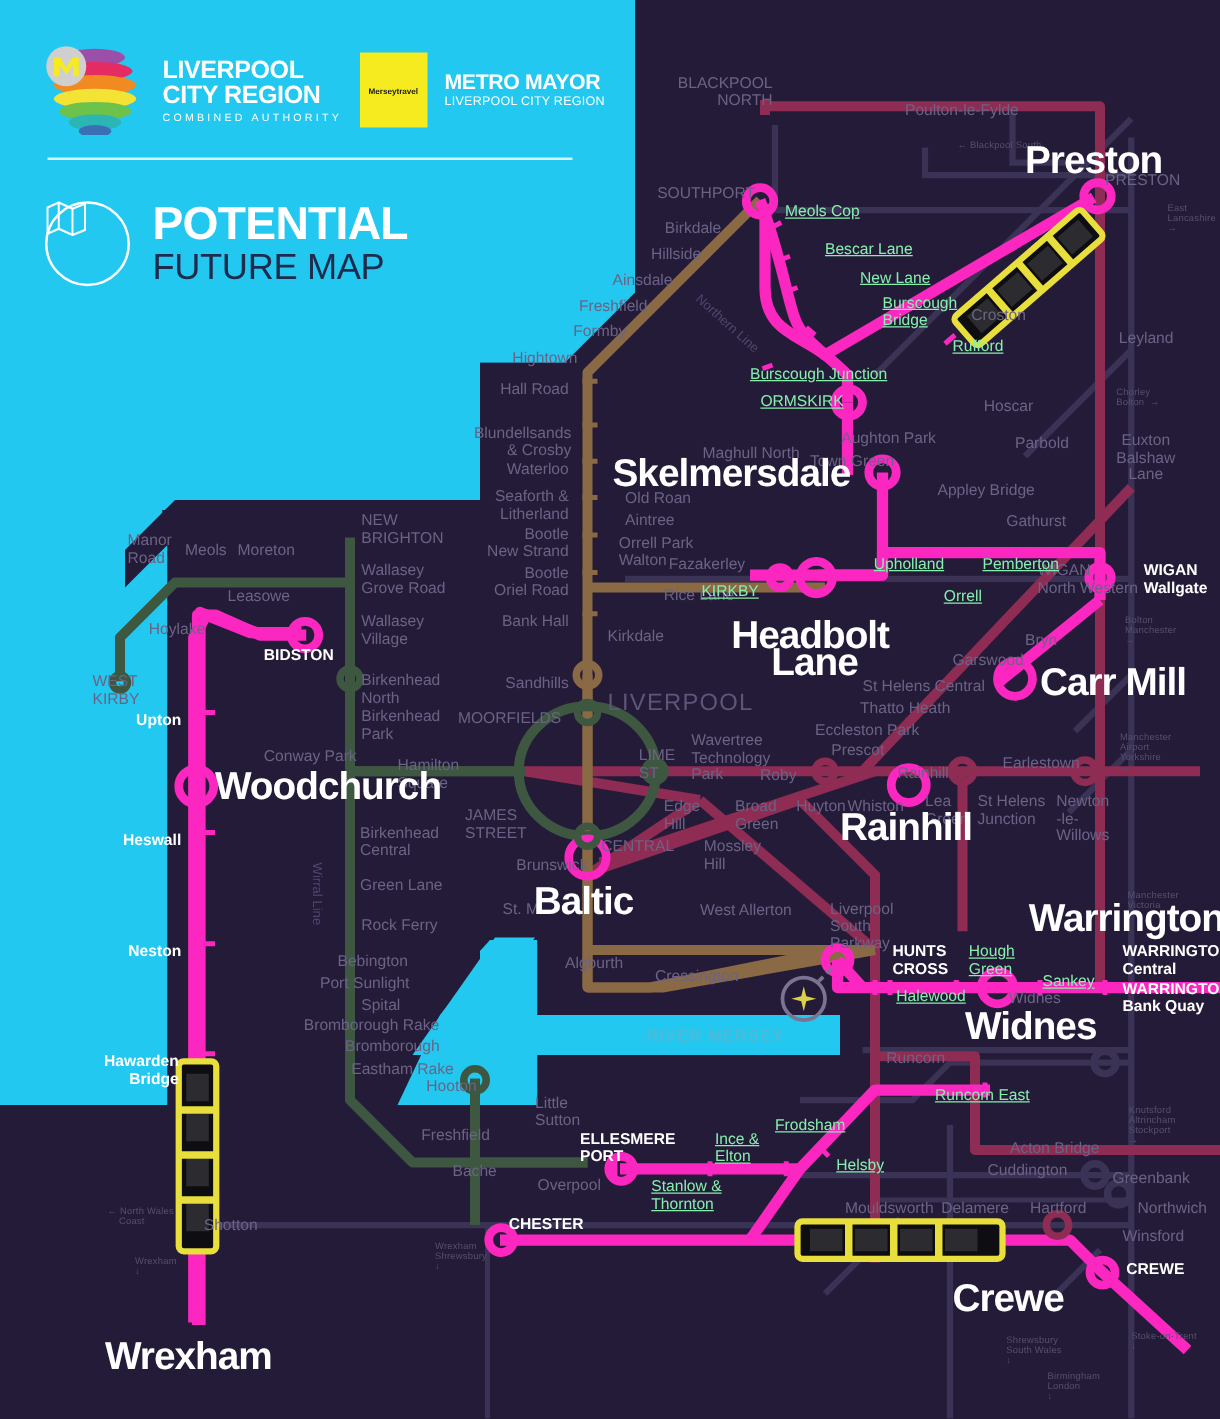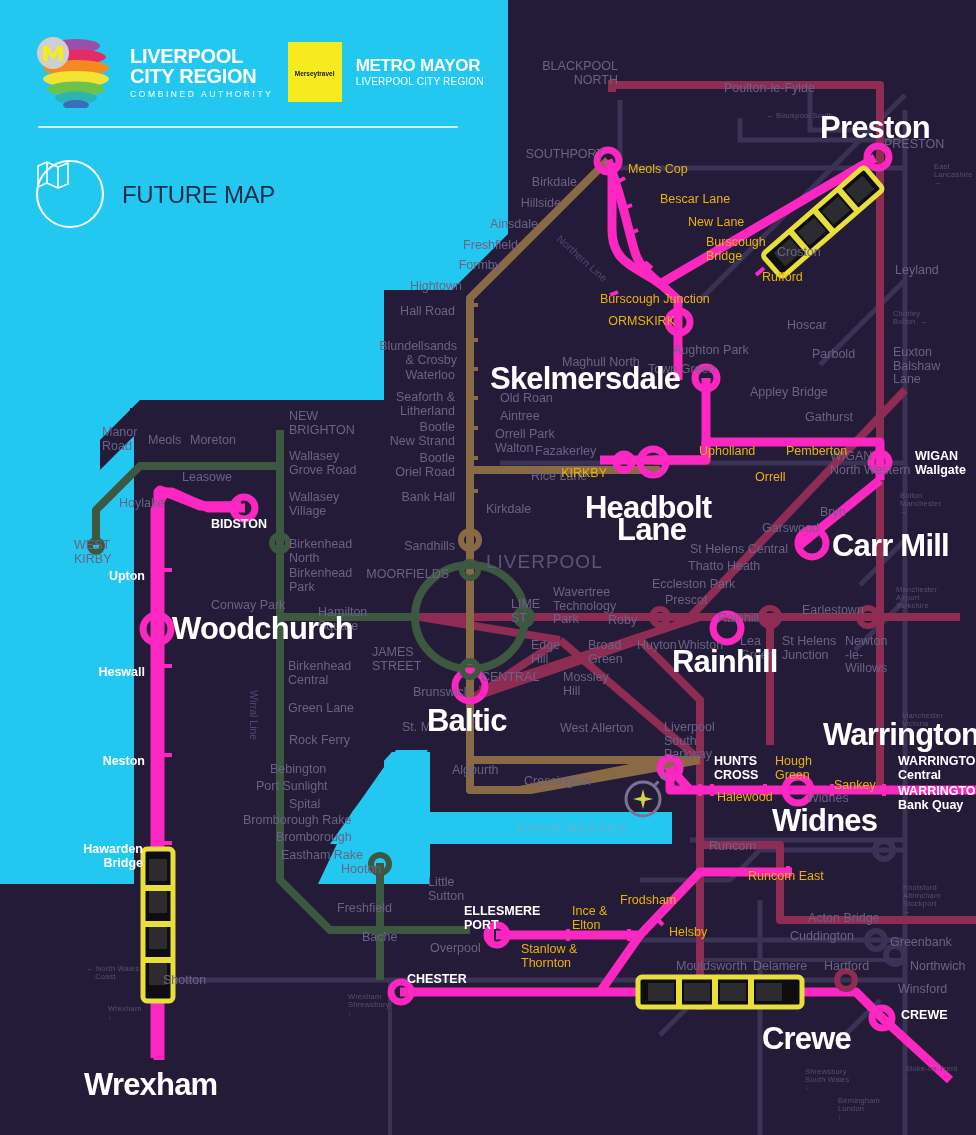--- a/index.html
+++ b/index.html
@@ -17,26 +17,26 @@
   .lcr-txt .l1{font-size:20px;font-weight:bold;letter-spacing:-0.3px;}
   .lcr-txt .l2{font-size:8.5px;letter-spacing:2.6px;margin-top:3px;}
   .mm-badge{width:54px;height:60px;background:#F5EB1E;display:flex;align-items:center;justify-content:center;flex-direction:column;}
   .mm-txt{color:#fff;line-height:1.05;}
   .mm-txt .m1{font-size:17px;font-weight:bold;letter-spacing:-0.3px;}
   .mm-txt .m2{font-size:10px;letter-spacing:0.2px;margin-top:2px;}
   .hdr-rule{position:absolute;left:38px;top:126px;width:420px;height:2px;background:rgba(255,255,255,.8);}
   .title-block{position:absolute;left:36px;top:160px;display:flex;align-items:center;gap:18px;}
   .map-circ{width:64px;height:64px;border:2px solid #fff;border-radius:50%;display:flex;align-items:center;justify-content:center;}
   .t1{color:#fff;font-size:37px;font-weight:bold;line-height:1;letter-spacing:-0.6px;}
-  .t2{color:#1F2B4D;font-size:24px;line-height:1.05;letter-spacing:-0.3px;margin-top:2px;}
+  .t2{color:#1F2B4D;font-size:29px;line-height:1.05;letter-spacing:-0.3px;margin-top:2px;}
 
   
   .lbl{position:absolute;z-index:20;white-space:pre;line-height:1.08;pointer-events:none;}
   .big{color:#fff;font-weight:bold;letter-spacing:-0.8px;}
-  .nm{color:#eab308;font-size:12.5px;}
+  .nm{color:#86efac;font-size:12.5px;text-decoration:underline;}
   .nm-b{color:#fff;font-size:12.5px;font-weight:bold;}
   .faint{color:#6B6385;font-size:12.5px;}
   .tiny{color:#55506E;font-size:7.5px;letter-spacing:.2px;}
   .rgt{text-align:right;}
 </style>
 </head>
 <body>
 
 <div id="stage">
 
@@ -321,21 +321,21 @@
       <div class="lbl faint" style="left: 500px; top: 392px;">Old Roan</div>
       <div class="lbl faint" style="left: 562px; top: 356px;">Maghull North</div>
       <div class="lbl faint" style="left: 648px; top: 363px;">Town Green</div>
       <div class="lbl faint" style="left: 673px; top: 344px;">Aughton Park</div>
       <div class="lbl faint" style="left: 787px; top: 319px;">Hoscar</div>
       <div class="lbl faint" style="left: 812px; top: 348px;">Parbold</div>
       <div class="lbl faint" style="left: 750px; top: 386px;">Appley Bridge</div>
       <div class="lbl faint" style="left: 805px; top: 411px;">Gathurst</div>
       <div class="lbl faint" style="left: 777px; top: 246px;">Croston</div>
       <div class="lbl faint" style="left: 895px; top: 264px;">Leyland</div>
-      <div class="lbl faint" style="left: 893px; top: 346px;">Euxton
+      <div class="lbl faint" style="left: 893px; top: 346px; text-align: center;">Euxton
 Balshaw
 Lane</div>
       <div class="lbl faint" style="left: 830px; top: 450px;">WIGAN
 North Western</div>
       <div class="lbl faint" style="left: 820px; top: 506px;">Bryn</div>
       <div class="lbl faint" style="left: 762px; top: 522px;">Garswood</div>
       <div class="lbl faint" style="left: 690px; top: 543px;">St Helens Central</div>
       <div class="lbl faint" style="left: 688px; top: 560px;">Thatto Heath</div>
       <div class="lbl faint" style="left: 652px; top: 578px;">Eccleston Park</div>
       <div class="lbl faint" style="left: 665px; top: 594px;">Prescot</div>
@@ -555,19 +555,20 @@
       <div class="hdr-rule"></div>
 
       <div class="title-block">
         <div class="map-circ">
           <svg width="34" height="30" viewBox="0 0 34 30">
             <path d="M2,6 L11,2 L22,7 L32,3 L32,24 L22,28 L11,23 L2,27 Z" fill="none" stroke="#fff" stroke-width="1.6" stroke-linejoin="round"></path>
             <path d="M11,2 L11,23 M22,7 L22,28" stroke="#fff" stroke-width="1.6"></path>
           </svg>
         </div>
         <div>
+          <div class="t1">POTENTIAL</div>
           <div class="t2">FUTURE MAP</div>
         </div>
       </div>
     </div>
   </div>
 
 </div>
 
 </body></html>

